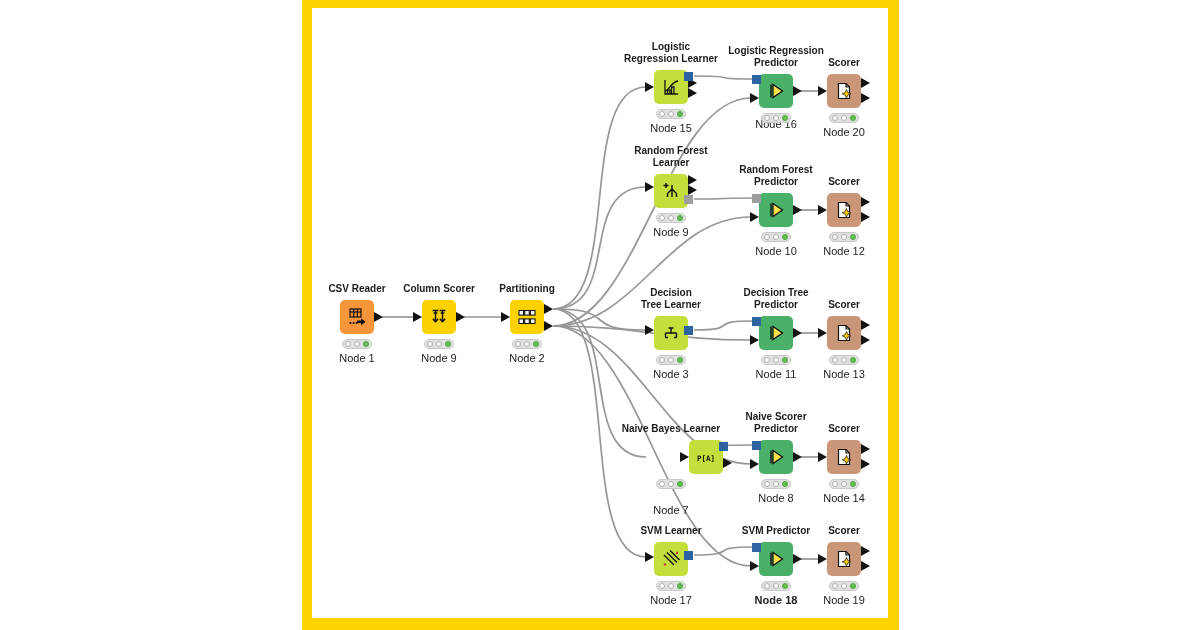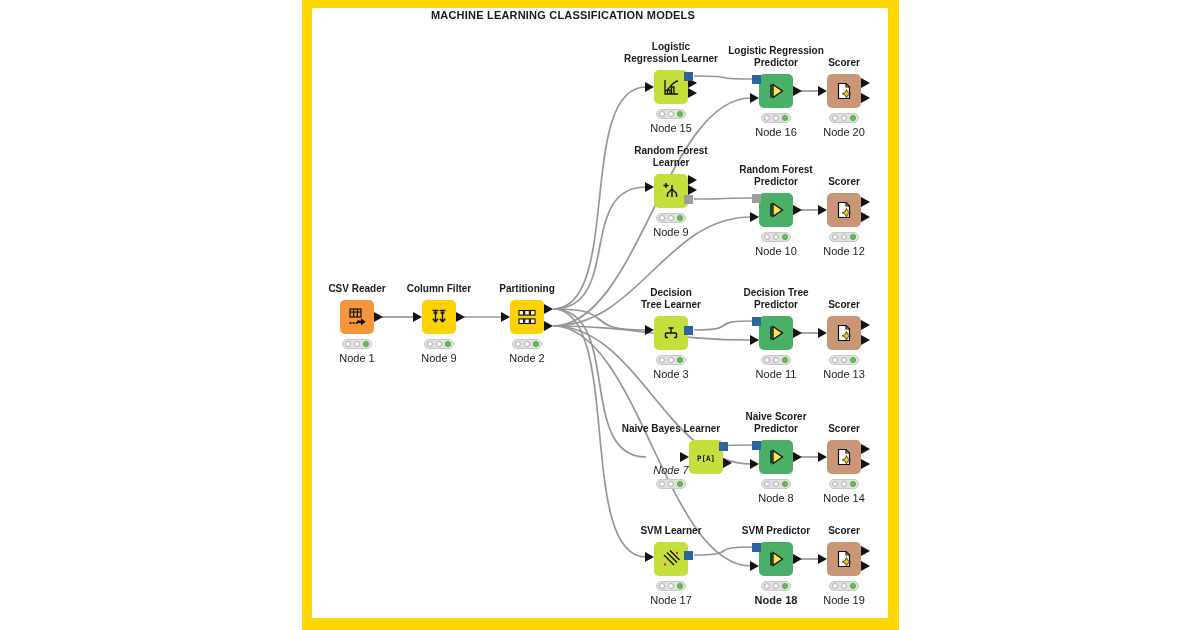--- a/index.html
+++ b/index.html
@@ -25,21 +25,20 @@
   .psq{position:absolute;width:9px;height:9px;z-index:4;}
   .icon svg{display:block;}
 </style>
 </head>
 <body>
 
 <div id="stage">
   <div id="frame" style="background: rgb(255, 213, 0);">
     <div id="frame-inner" style="background: rgb(255, 255, 255);"></div>
   </div>
-  <div id="title">MACHINE LEARNING CLASSIFICATION MODELS</div>
   <svg id="edges" width="1200" height="630">
       <path d="M 382 317 L 414 317" fill="none" stroke="#969696" stroke-width="1.7"></path>
       <path d="M 464 317 L 502 317" fill="none" stroke="#969696" stroke-width="1.7"></path>
       <path d="M 553 309 C 622.66 309, 576.34 87, 646 87" fill="none" stroke="#969696" stroke-width="1.7"></path>
       <path d="M 553 309 C 622.66 309, 576.34 187, 646 187" fill="none" stroke="#969696" stroke-width="1.7"></path>
       <path d="M 553 309 C 622.66 309, 576.34 330, 646 330" fill="none" stroke="#969696" stroke-width="1.7"></path>
       <path d="M 553 309 C 622.66 309, 576.34 457, 646 457" fill="none" stroke="#969696" stroke-width="1.7"></path>
       <path d="M 553 309 C 622.66 309, 576.34 557, 646 557" fill="none" stroke="#969696" stroke-width="1.7"></path>
       <path d="M 553 326 C 638 326, 666 98, 751 98" fill="none" stroke="#969696" stroke-width="1.7"></path>
       <path d="M 553 326 C 638 326, 666 217, 751 217" fill="none" stroke="#969696" stroke-width="1.7"></path>
@@ -78,21 +77,21 @@
         </span>
         <div class="ptri" style="left: 34px; top: 11.5px;"></div>
       </div>
       <div class="tlight" style="left: 342px; top: 339px;">
         <div class="dot"></div>
         <div class="dot"></div>
         <div class="dot on"></div>
       </div>
       <div class="nnum" style="left: 312px; top: 352px;">Node 1</div>
       <div class="nlab" style="left: 359px; top: 283px;">
-        <div>Column Filter</div>
+        <div>Column Scorer</div>
       </div>
       <div class="node-body" style="left: 422px; top: 300px; background: rgb(253, 210, 3);">
         <span class="icon">
           <svg width="22" height="22" viewBox="0 0 22 22">
             <g stroke="#111" stroke-width="1.4" fill="none">
               <path d="M7.5 4 v12 M7.5 16 l-2.6 -3.2 M7.5 16 l2.6 -3.2"></path>
               <path d="M14.5 4 v12 M14.5 16 l-2.6 -3.2 M14.5 16 l2.6 -3.2"></path>
               <path d="M4.6 4.5 h5.8 M11.6 4.5 h5.8 M5.6 7 h3.8 M12.6 7 h3.8"></path>
             </g>
           </svg>
@@ -213,21 +212,21 @@
         </span>
         <div class="ptri" style="left: -9px; top: 11.5px;"></div>
         <div class="ptri" style="left: 34px; top: 17.5px;"></div>
         <div class="psq" style="background: rgb(46, 99, 162); left: 30px; top: 1.5px;"></div>
       </div>
       <div class="tlight" style="left: 656px; top: 479px;">
         <div class="dot"></div>
         <div class="dot"></div>
         <div class="dot on"></div>
       </div>
-      <div class="nnum" style="left: 626px; top: 464px; font-style: italic;">Node 7</div>
+      <div class="nnum" style="left: 626px; top: 504px;">Node 7</div>
       <div class="nlab" style="left: 591px; top: 525px;">
         <div>SVM Learner</div>
       </div>
       <div class="node-body" style="left: 654px; top: 542px; background: rgb(196, 222, 59);">
         <span class="icon">
           <svg width="22" height="22" viewBox="0 0 22 22">
             <g stroke="#111" stroke-width="1.4" fill="none">
               <path d="M4 7 L14 17 M7 4.5 L17 14.5 M10 2.5 L19.5 12"></path>
             </g>
             <circle cx="17" cy="5" r="1.2" fill="#c33"></circle>
@@ -256,21 +255,21 @@
         </span>
         <div class="ptri" style="left: -9px; top: 18.5px;"></div>
         <div class="ptri" style="left: 34px; top: 11.5px;"></div>
         <div class="psq" style="background: rgb(46, 99, 162); left: -7px; top: 0.5px;"></div>
       </div>
       <div class="tlight" style="left: 761px; top: 113px;">
         <div class="dot"></div>
         <div class="dot"></div>
         <div class="dot on"></div>
       </div>
-      <div class="nnum" style="left: 731px; top: 126px;">Node 16</div>
+      <div class="nnum" style="left: 731px; top: 118px;">Node 16</div>
       <div class="nlab" style="left: 696px; top: 164px;">
         <div>Random Forest</div>
         <div>Predictor</div>
       </div>
       <div class="node-body" style="left: 759px; top: 193px; background: rgb(74, 176, 104);">
         <span class="icon">
           <svg width="22" height="22" viewBox="0 0 22 22">
             <line x1="6" y1="4.5" x2="6" y2="17.5" stroke="#111" stroke-width="1.4"></line>
             <path d="M8 4.5 L17.5 11 L8 17.5 z" fill="#FFE04D" stroke="#111" stroke-width="1.3"></path>
           </svg>

